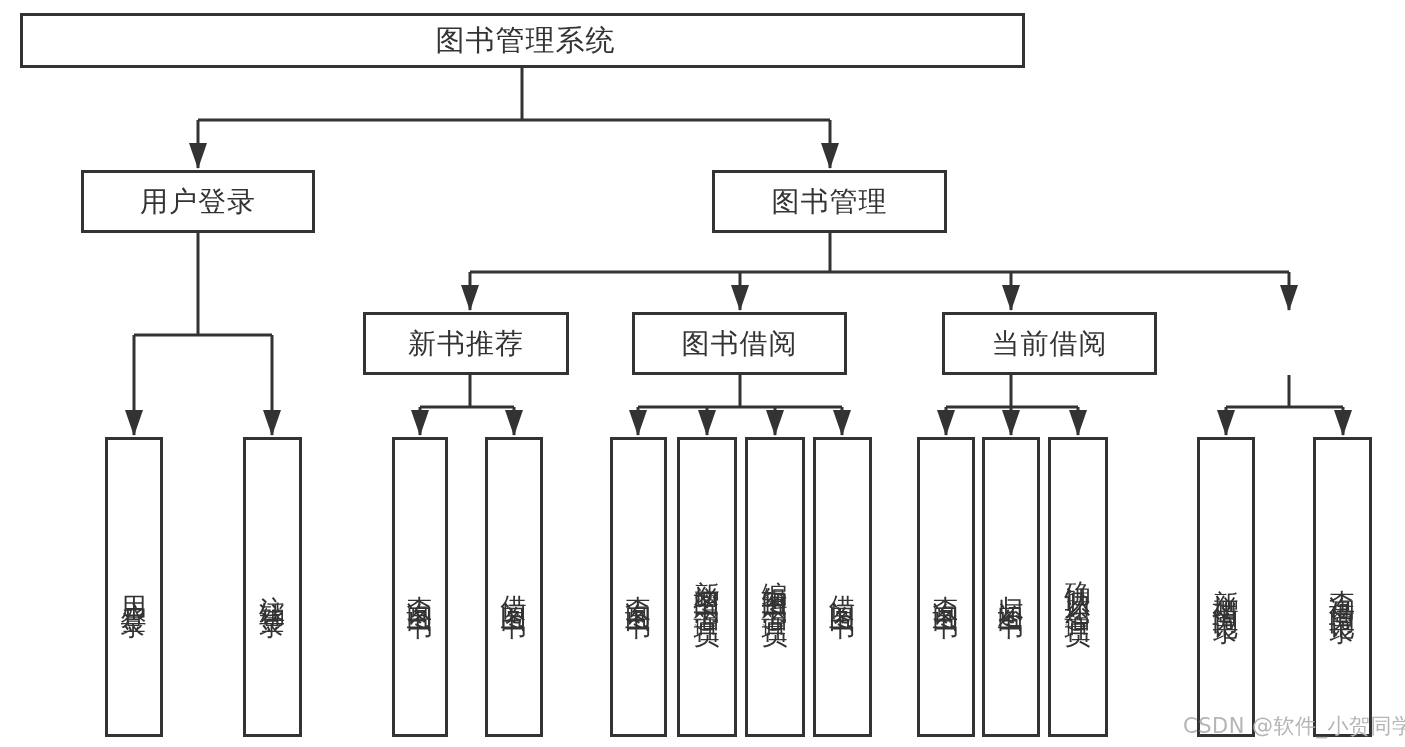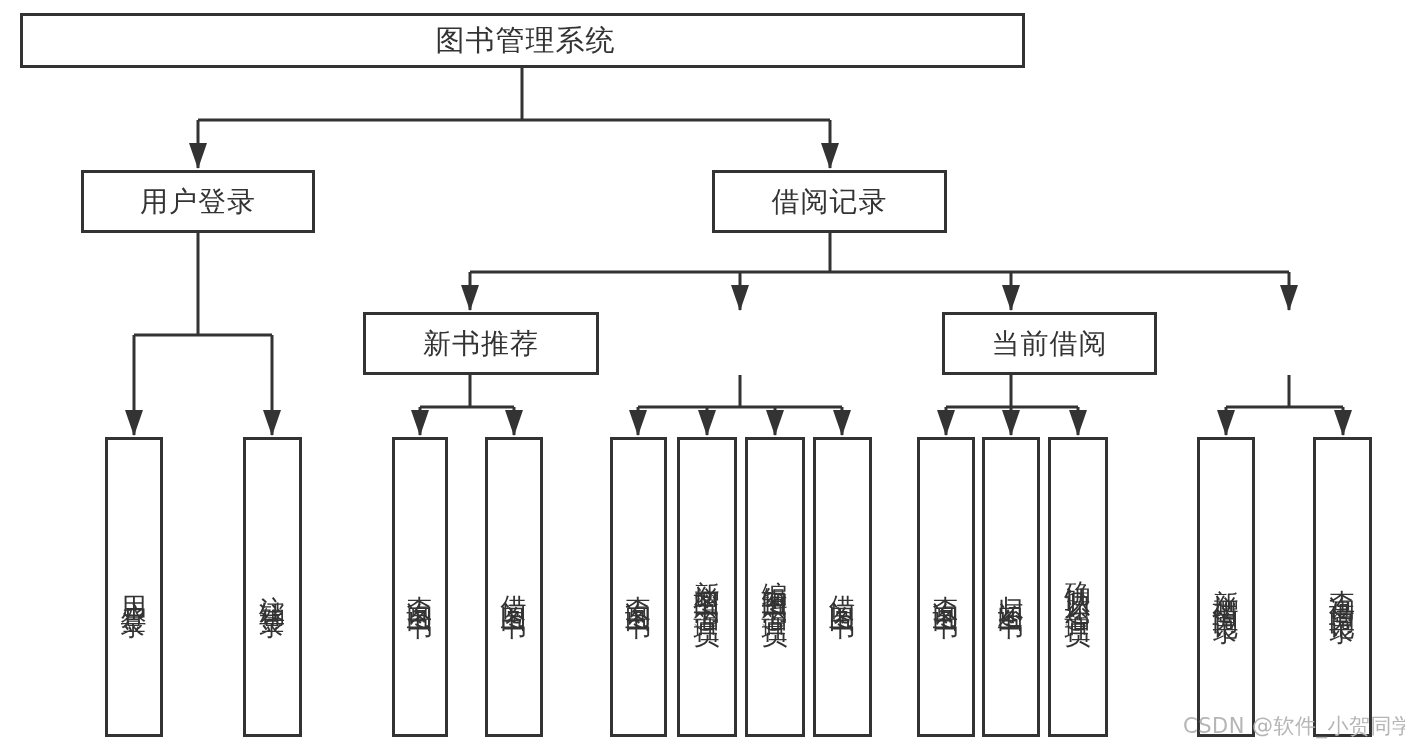--- a/index.html
+++ b/index.html
@@ -93,23 +93,24 @@
 
       <path d="M1289,375 V407 M1226,407 H1343"></path>
       <path d="M1226,407 V435" marker-end="url(#arrow)"></path>
       <path d="M1343,407 V435" marker-end="url(#arrow)"></path>
     </g>
   </svg>
 
   <div class="box h-label root-label" style="left:20px; top:13px; width:1005px; height:55px;padding-left:6px;">图书管理系统</div>
 
   <div class="box h-label" style="left:81px; top:170px; width:234px; height:63px;">用户登录</div>
-  <div class="box h-label" style="left:712px; top:170px; width:235px; height:63px;">借阅记录</div>
+  <div class="box h-label" style="left:712px; top:170px; width:235px; height:63px;">图书管理</div>
 
-  <div class="box h-label" style="left:363px; top:312px; width:236px; height:63px;">新书推荐</div>
+  <div class="box h-label" style="left:363px; top:312px; width:206px; height:63px;">新书推荐</div>
+  <div class="box h-label" style="left:632px; top:312px; width:215px; height:63px;">图书借阅</div>
   <div class="box h-label" style="left:942px; top:312px; width:215px; height:63px;">当前借阅</div>
 
   <div class="box leaf" style="left:105px; top:437px; width:58px; height:300px;">用户登录</div>
   <div class="box leaf" style="left:243px; top:437px; width:59px; height:300px;">注销登录</div>
 
   <div class="box leaf" style="left:392px; top:437px; width:56px; height:300px;">查询图书</div>
   <div class="box leaf" style="left:485px; top:437px; width:58px; height:300px;">借阅图书</div>
 
   <div class="box leaf" style="left:610px; top:437px; width:57px; height:300px;">查询图书</div>
   <div class="box leaf" style="left:677px; top:437px; width:60px; height:300px;">新增图书（管理员）</div>

